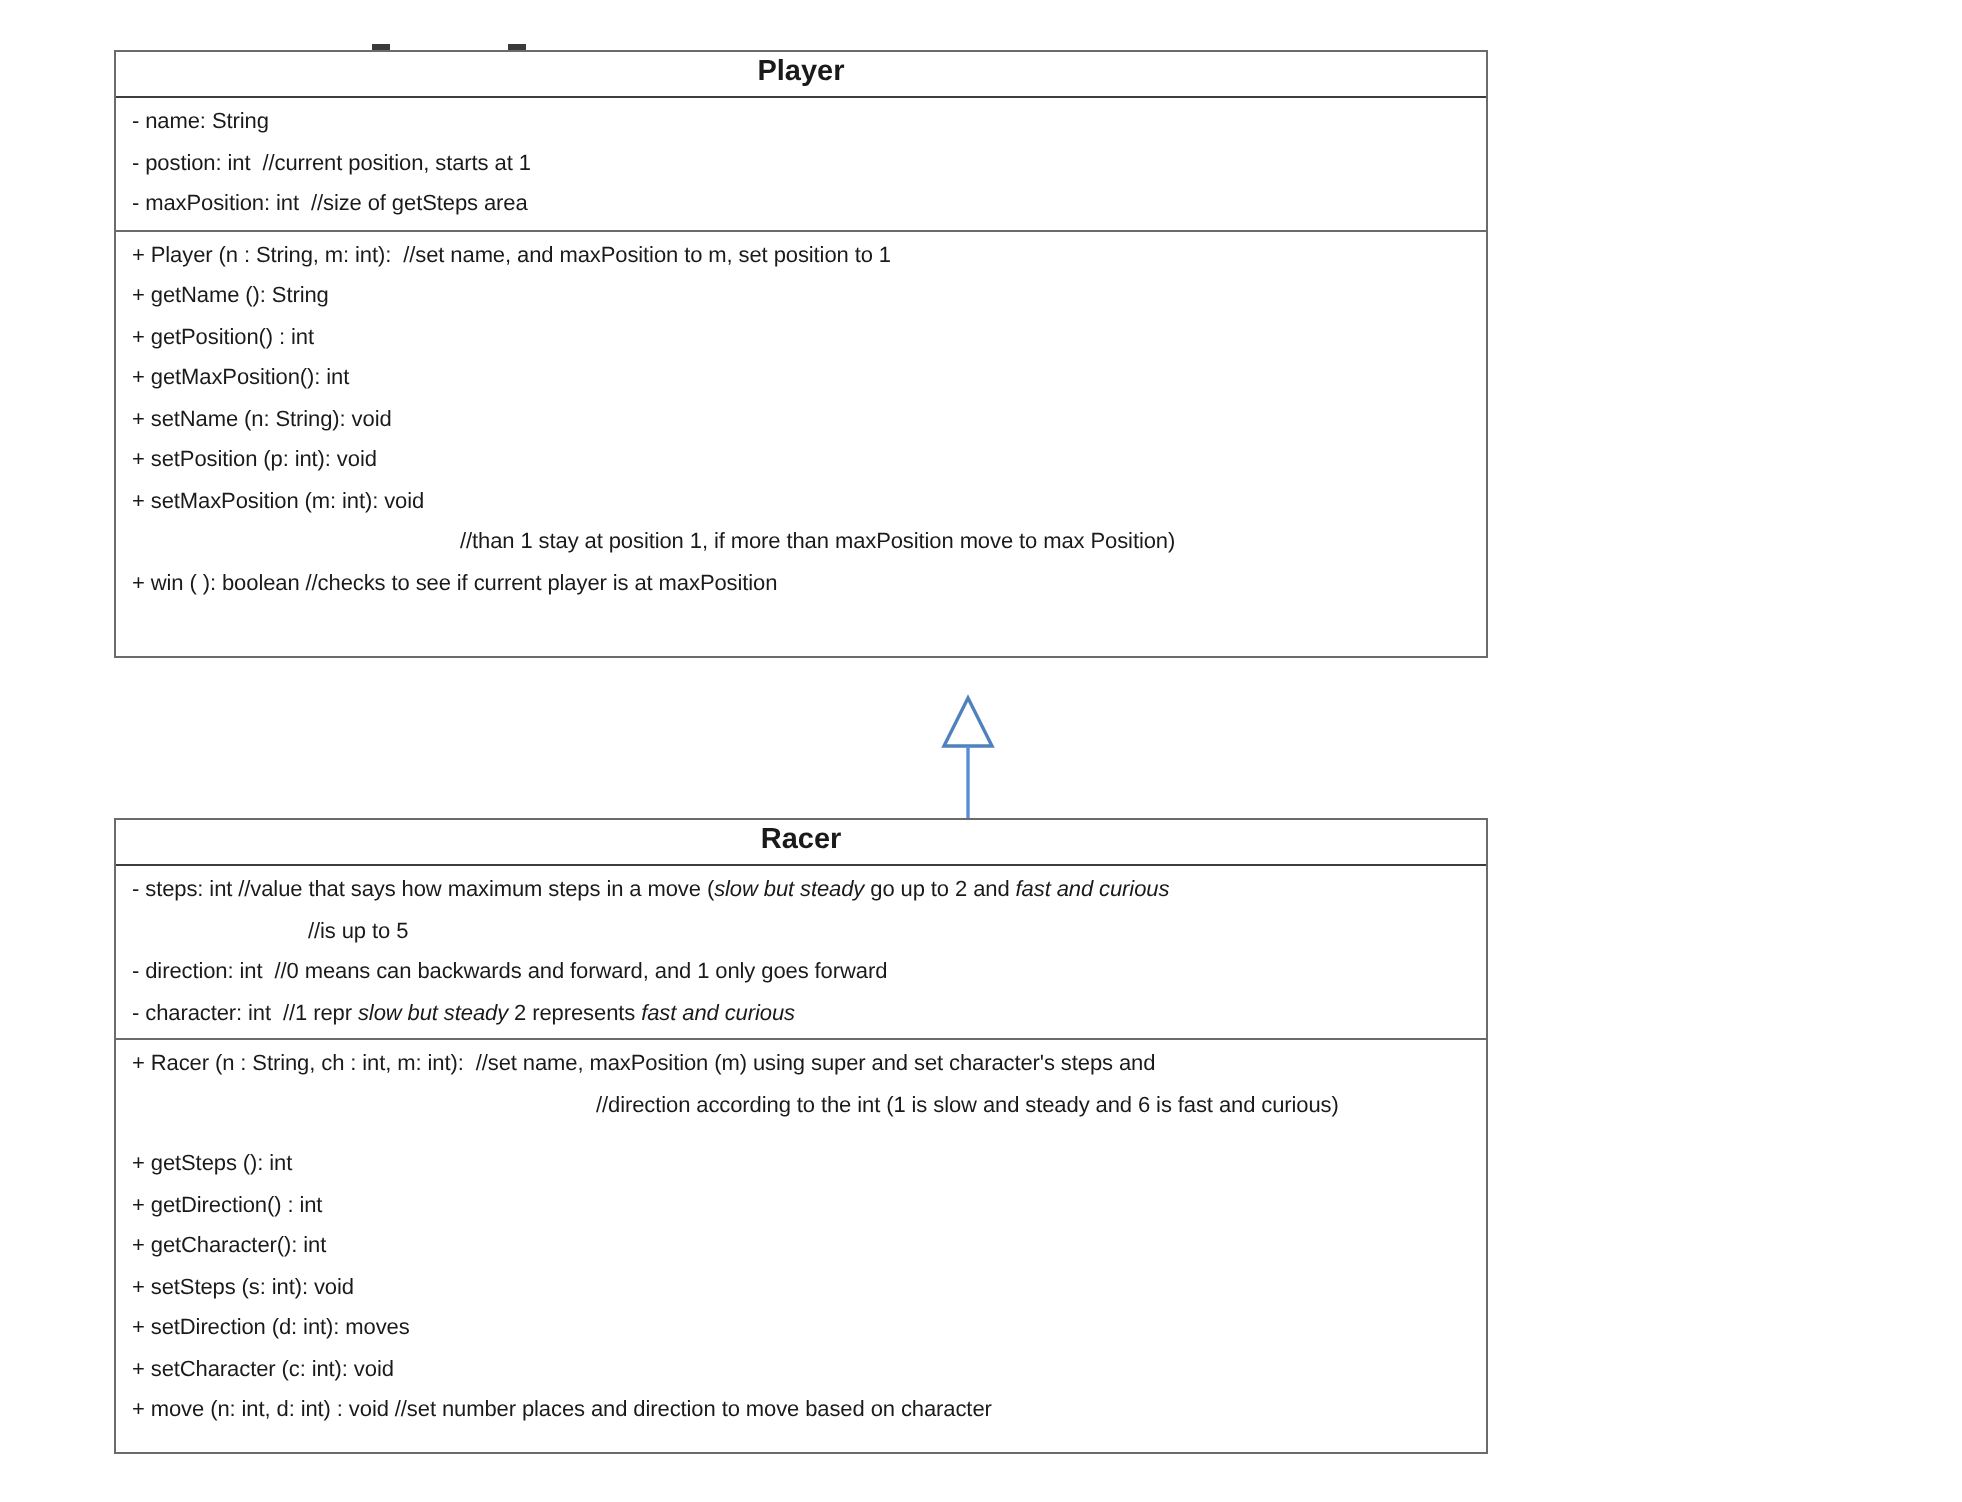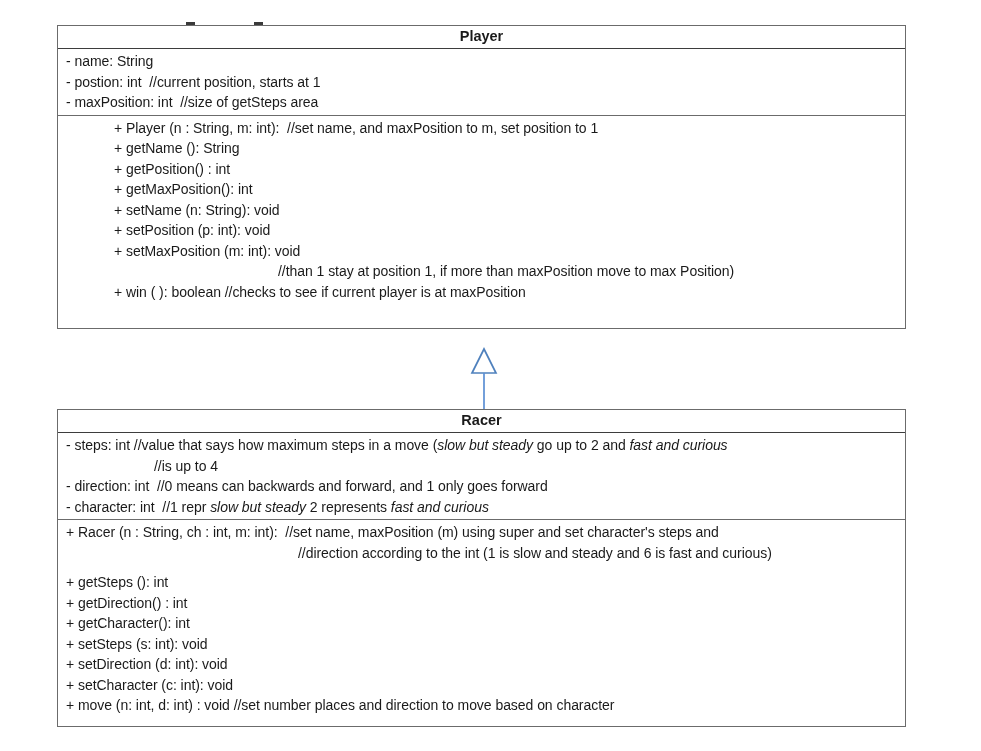--- a/index.html
+++ b/index.html
@@ -21,21 +21,21 @@
     position: absolute;
     width: 9px;
     height: 3px;
     background: #3a3a3a;
   }
 
   
   .uml-class {
     position: absolute;
     left: 57px;
-    width: 849px;
+    width: 687px;
     box-sizing: border-box;
     border: 1.6px solid #6b6b6b;
     background: #ffffff;
   }
 
   .uml-name-band {
     box-sizing: border-box;
     border-bottom: 1.6px solid #3d3d3d;
     text-align: center;
     font-weight: bold;
@@ -46,21 +46,21 @@
 
   .uml-compartment {
     box-sizing: border-box;
     padding: 2px 0 2px 8px;
   }
   .uml-compartment.with-rule {
     border-bottom: 1.6px solid #6b6b6b;
   }
 
   .uml-line {
-    font-size: 14px;
+    font-size: 11px;
     line-height: 20.5px;
     white-space: pre;
     letter-spacing: -0.05px;
   }
   .uml-line.indent-player {
     padding-left: 164px;
   }
   .uml-line.indent-racer-attr {
     padding-left: 88px;
   }
@@ -93,21 +93,21 @@
 <div class="clip-mark" style="left:186px; top:22px;"></div>
 <div class="clip-mark" style="left:254px; top:22px;"></div>
 
 <div class="uml-class" style="top:25px;">
   <div class="uml-name-band">Player</div>
   <div class="uml-compartment with-rule">
       <div class="uml-line">- name: String</div>
       <div class="uml-line">- postion: int  //current position, starts at 1</div>
       <div class="uml-line">- maxPosition: int  //size of getSteps area</div>
     </div>
-  <div class="uml-compartment" style="padding-bottom:26px;margin-left:48px;">
+  <div class="uml-compartment" style="padding-bottom:26px;">
       <div class="uml-line">+ Player (n : String, m: int):  //set name, and maxPosition to m, set position to 1</div>
       <div class="uml-line">+ getName (): String</div>
       <div class="uml-line">+ getPosition() : int</div>
       <div class="uml-line">+ getMaxPosition(): int</div>
       <div class="uml-line">+ setName (n: String): void</div>
       <div class="uml-line">+ setPosition (p: int): void</div>
       <div class="uml-line">+ setMaxPosition (m: int): void</div>
       <div class="uml-line indent-player">//than 1 stay at position 1, if more than maxPosition move to max Position)</div>
       <div class="uml-line">+ win ( ): boolean //checks to see if current player is at maxPosition</div>
     </div>
@@ -117,29 +117,29 @@
   <svg width="36" height="62" viewBox="0 0 36 62">
     <polygon points="18,2 30,26 6,26" fill="#ffffff" stroke="#4f81bd" stroke-width="1.7"></polygon>
     <line x1="18" y1="26" x2="18" y2="62" stroke="#5b8fd4" stroke-width="1.7"></line>
   </svg>
 </div>
 
 <div class="uml-class" style="top:409px;">
   <div class="uml-name-band">Racer</div>
   <div class="uml-compartment with-rule">
       <div class="uml-line">- steps: int //value that says how maximum steps in a move (<i>slow but steady</i> go up to 2 and <i>fast and curious</i></div>
-      <div class="uml-line indent-racer-attr">//is up to 4</div>
+      <div class="uml-line indent-racer-attr">//is up to 5</div>
       <div class="uml-line">- direction: int  //0 means can backwards and forward, and 1 only goes forward</div>
       <div class="uml-line">- character: int  //1 repr <i>slow but steady</i> 2 represents <i>fast and curious</i></div>
     </div>
   <div class="uml-compartment" style="padding-bottom:10px;">
       <div class="uml-line">+ Racer (n : String, ch : int, m: int):  //set name, maxPosition (m) using super and set character's steps and</div>
       <div class="uml-line indent-racer-ctor">//direction according to the int (1 is slow and steady and 6 is fast and curious)</div>
       <div class="uml-line blank">&nbsp;</div>
       <div class="uml-line">+ getSteps (): int</div>
       <div class="uml-line">+ getDirection() : int</div>
       <div class="uml-line">+ getCharacter(): int</div>
       <div class="uml-line">+ setSteps (s: int): void</div>
-      <div class="uml-line">+ setDirection (d: int): void</div>
+      <div class="uml-line">+ setDirection (d: int): moves</div>
       <div class="uml-line">+ setCharacter (c: int): void</div>
       <div class="uml-line">+ move (n: int, d: int) : void //set number places and direction to move based on character</div>
     </div>
 </div>
 
 </body></html>

